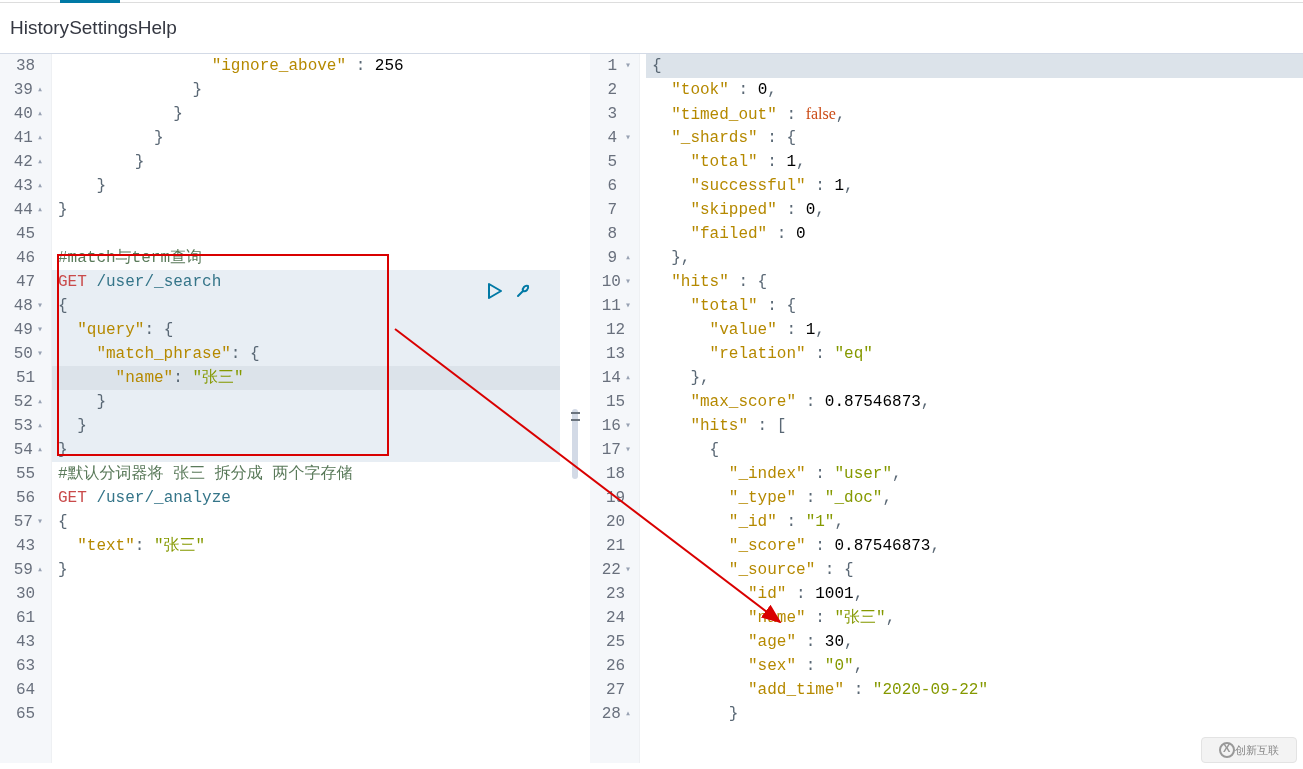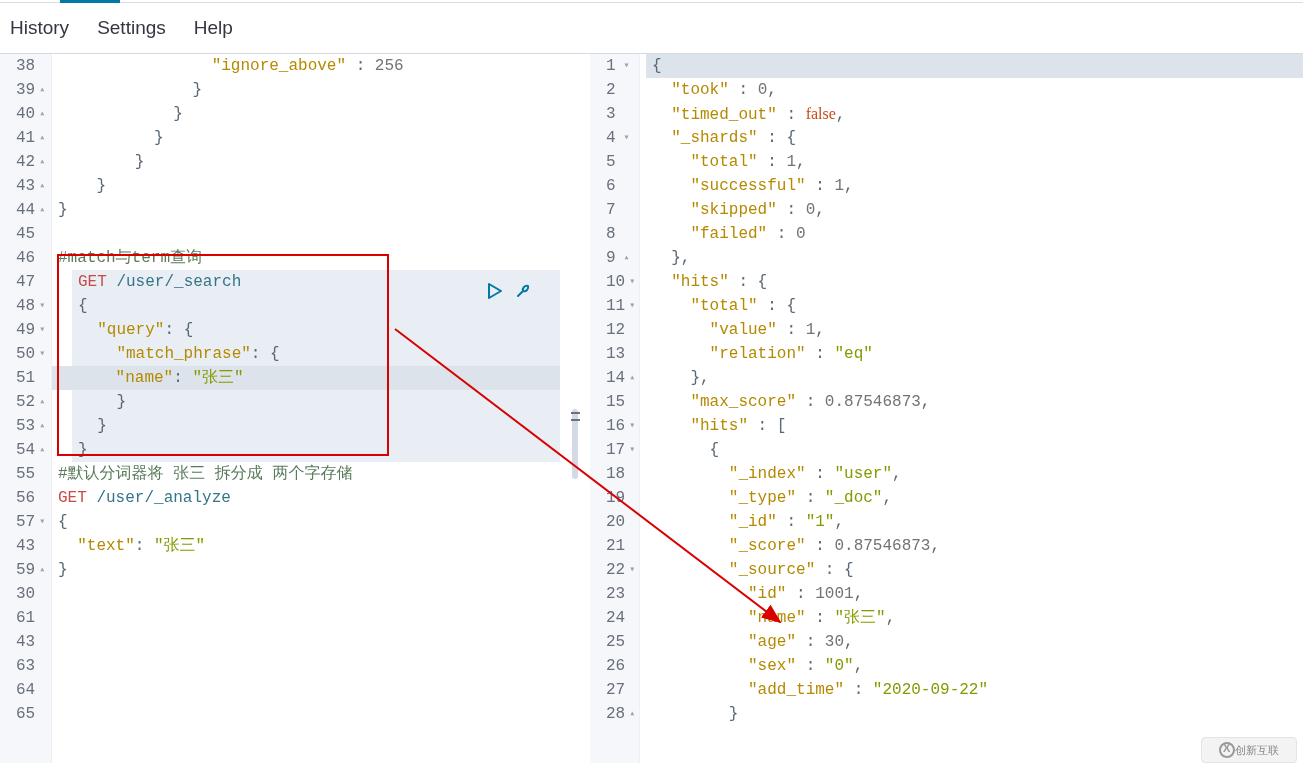--- a/index.html
+++ b/index.html
@@ -21,21 +21,20 @@
   .top-tab-indicator {
     position: absolute;
     top: 0;
     left: 60px;
     width: 60px;
     height: 3px;
     background: #0079a5;
   }
   .menubar {
     display: flex;
-    gap: 28px;
     padding: 14px 10px 14px 10px;
     border-bottom: 1px solid #d3dae6;
     font-family: -apple-system, BlinkMacSystemFont, "Segoe UI", Helvetica, Arial, sans-serif;
     font-size: 19px;
     color: #343741;
   }
   .menubar span { cursor: pointer; }
   .panes {
     display: flex;
     position: relative;
@@ -54,21 +53,21 @@
     text-align: right;
     padding-right: 8px;
     font-size: 16px;
     line-height: 24px;
     user-select: none;
     border-right: 1px solid #eef0f3;
   }
   .gutter .ln {
     height: 24px;
     display: flex;
-    justify-content: flex-start;
+    justify-content: flex-end;
     align-items: center;
     gap: 4px;
     padding-left: 16px;
   }
   .gutter .fold {
     font-size: 10px;
     color: #98a2b3;
     display: inline-block;
     width: 10px;
   }
@@ -77,25 +76,25 @@
     font-size: 16px;
     line-height: 24px;
     white-space: pre;
     position: relative;
   }
   .code .row {
     height: 24px;
     padding-left: 6px;
     position: relative;
   }
-  .hl-block { background: #e8eef4; margin-left: 20px; }
+  .hl-block { background: #e8eef4; }
   .hl-line { background: #dce3ea; }
   .tok-key { color: #b58900; } 
   .tok-str { color: #859900; } 
-  .tok-num { color: #737373; }
+  .tok-num { color: #000000; }
   .tok-bool { color: #cb4b16; font-family: Liberation Serif, serif; }
   .tok-punc { color: #5a6875; }
   .tok-method { color: #c94a4a; font-weight: 500; }
   .tok-path { color: #357589; }
   .tok-comment { color: #5a7a5a; }
 
   .right-gutter {
     width: 50px;
     background: #f5f7fa;
     color: #69707d;

